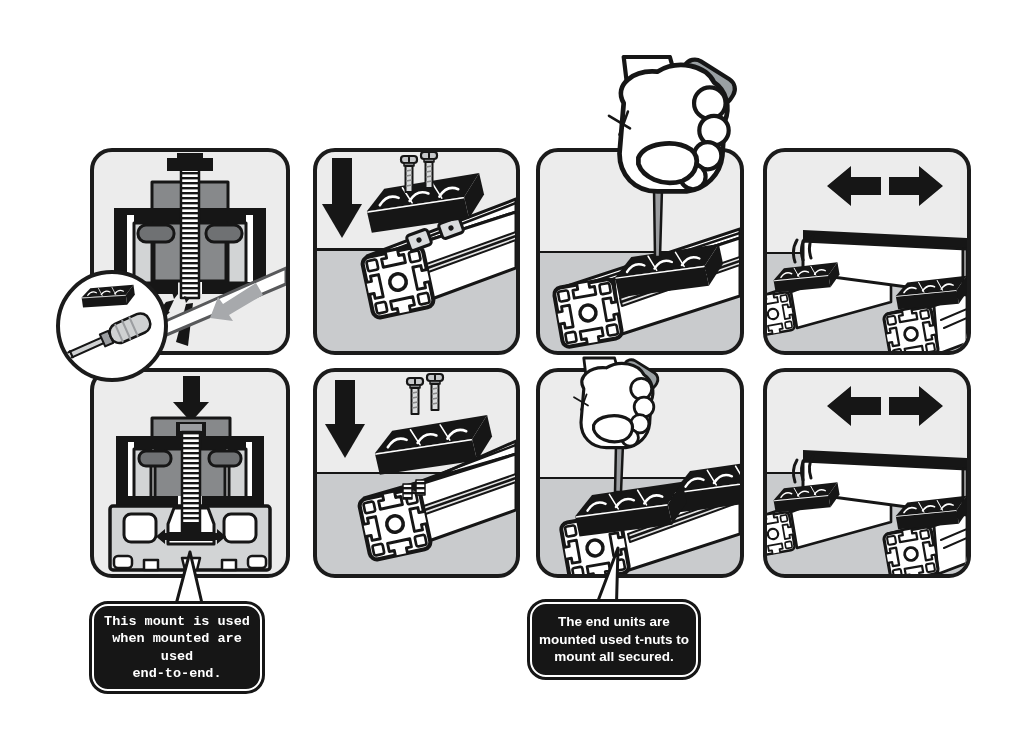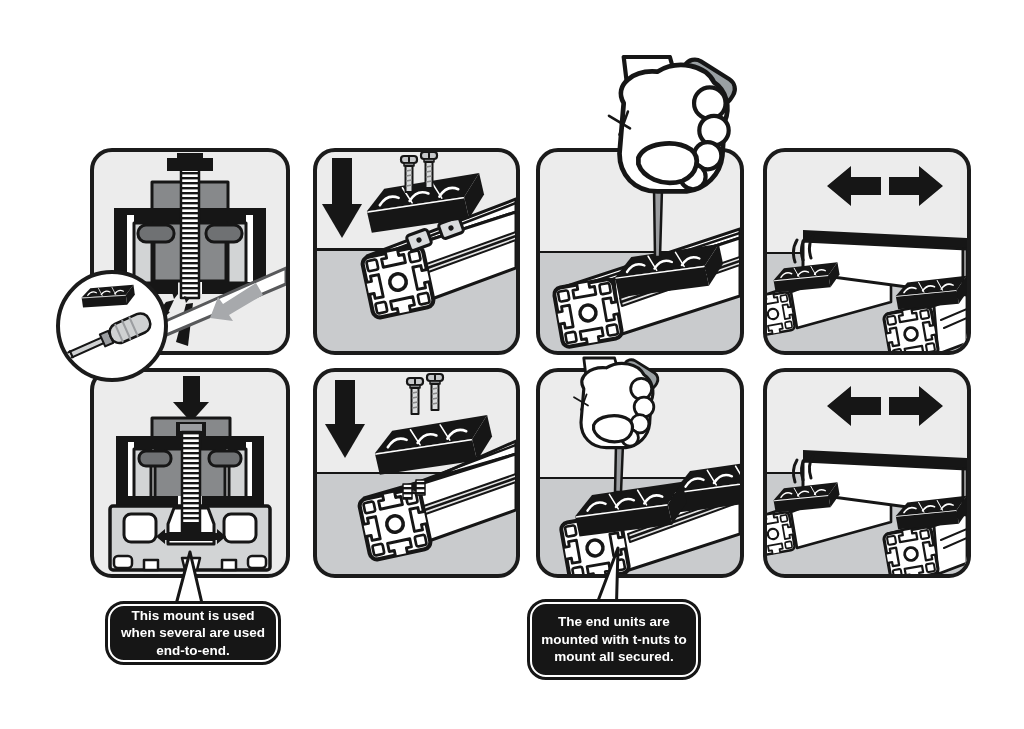--- a/index.html
+++ b/index.html
@@ -291,28 +291,28 @@
   </svg>
 </div>
 
 <svg class="tail" style="left:172px;top:550px;" width="36" height="64" viewBox="0 0 36 64">
   <polygon points="18,2 2,62 32,62" fill="#fff" stroke="#161616" stroke-width="3"></polygon>
 </svg>
 <svg class="tail" style="left:586px;top:544px;" width="42" height="82" viewBox="0 0 42 82">
   <polygon points="32,4 4,78 30,78" fill="#fff" stroke="#161616" stroke-width="3"></polygon>
 </svg>
 
-<div class="bubble" style="left:108px;top:604px;width:170px;height:58px;">
+<div class="bubble" style="left:92px;top:604px;width:170px;height:87px;font-family:Liberation Mono, monospace;">
   <div>This mount is used</div>
-  <div>when several are used</div>
+  <div>when mounted are used</div>
   <div>end-to-end.</div>
 </div>
 <div class="bubble" style="left:530px;top:602px;width:168px;height:75px;">
   <div>The end units are</div>
-  <div>mounted with t-nuts to</div>
+  <div>mounted used t-nuts to</div>
   <div>mount all secured.</div>
 </div>
 
 <div class="inset" style="left:56px;top:270px;">
   <svg viewBox="0 0 104 104">
     <use href="#block" transform="translate(20,12) scale(0.45) rotate(-8)"></use>
     <g transform="translate(48,64) rotate(-24)">
       <polygon points="-48,-1.5 -40,-3.5 -40,3.5 -48,1.5" fill="#cfd1d2" stroke="#161616" stroke-width="1.8"></polygon>
       <rect x="-40" y="-3" width="36" height="6" fill="#cfd1d2" stroke="#161616" stroke-width="2"></rect>
       <rect x="-6" y="-6.5" width="9" height="13" fill="#9b9da0" stroke="#161616" stroke-width="2"></rect>

